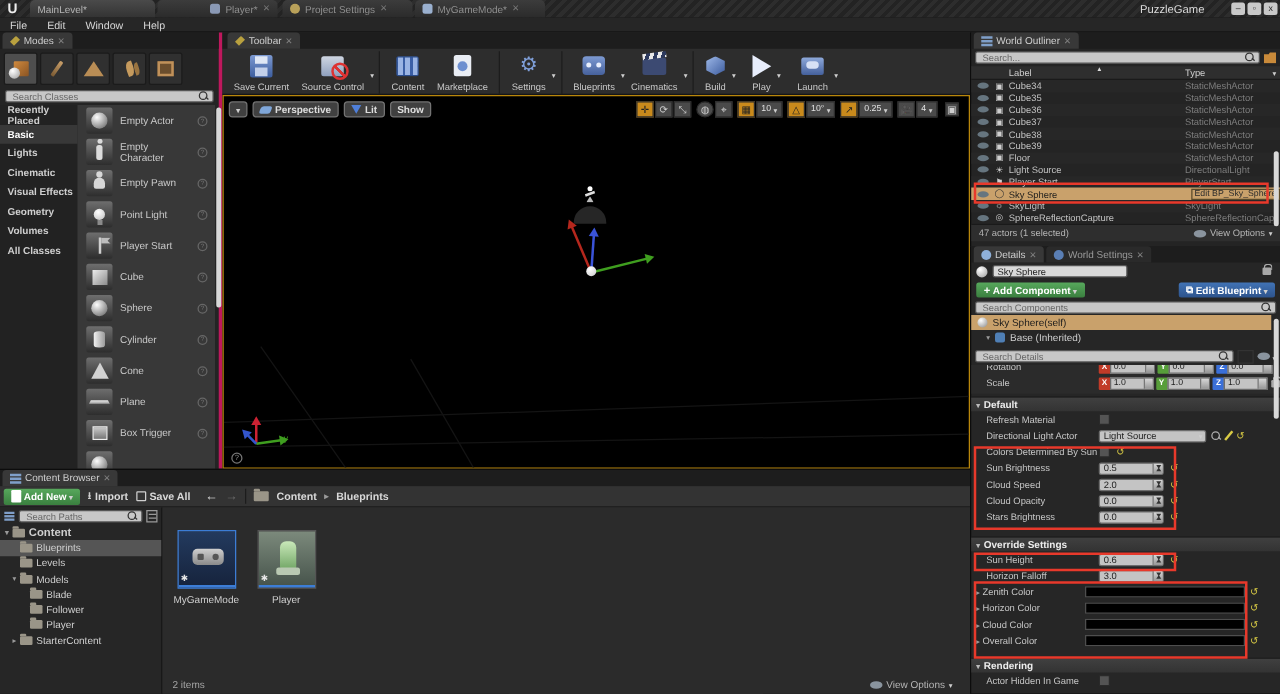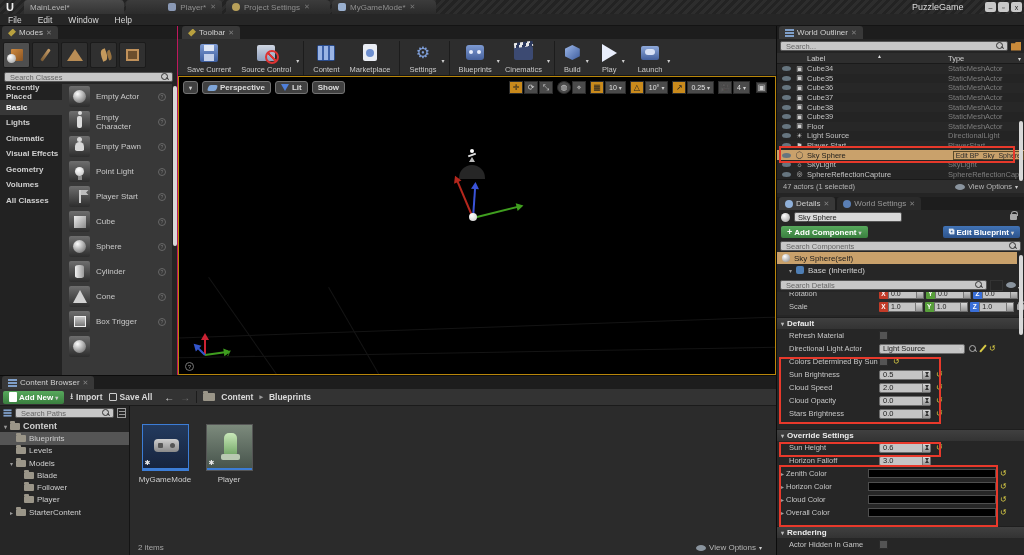--- a/index.html
+++ b/index.html
@@ -46,21 +46,21 @@
   input.sin::placeholder{color:#666;}
   .mg{width:8px;height:8px;position:relative;flex:none;}
   .mg::before{content:"";position:absolute;left:0;top:0;width:5px;height:5px;border:1.4px solid #333;border-radius:50%;}
   .mg::after{content:"";position:absolute;left:5px;top:5px;width:3px;height:1.4px;background:#333;transform:rotate(45deg);}
   .car::after{content:"▾";font-size:6px;color:#cfcfcf;}
   .rst::before{content:"↺";font-size:8px;color:#d9cb45;}
   .cb{width:9px;height:9px;background:#545454;border:1px solid #2a2a2a;border-radius:1px;flex:none;}
   .scroll{background:#d8d8d8;border-radius:2px;width:4px;}
 
   
-  .modes{left:0;top:26px;width:178px;height:349px;background:#242424;border-right:1px solid #be185d;}
+  .modes{left:0;top:26px;width:178px;height:349px;background:#242424;border-right:3px solid #be185d;}
   .mtile{width:27px;height:26px;background:#303030;border:1px solid #1b1b1b;border-radius:2px;
     display:flex;align-items:center;justify-content:center;position:relative;}
   .mtile.on{background:#4e4e4e;}
   .cubeic{width:12px;height:12px;background:linear-gradient(135deg,#d08a3e,#8a5423);border-radius:1px;position:relative;}
   .cubeic::after{content:"";position:absolute;left:-4px;bottom:-2px;width:9px;height:9px;border-radius:50%;
     background:radial-gradient(circle at 35% 30%,#fff,#9a9a9a);}
   .brushic{width:3px;height:14px;background:linear-gradient(#caa06a,#7a5a33);transform:rotate(35deg);border-radius:1px;}
   .mountic{width:0;height:0;border-left:8px solid transparent;border-right:8px solid transparent;border-bottom:12px solid #b98d55;}
   .leafic{width:6px;height:12px;background:#c59a5d;border-radius:60% 0 60% 0;transform:rotate(-20deg);box-shadow:5px 2px 0 -1px #9a7440;}
   .geoic{width:13px;height:12px;border:2px solid #c0915a;background:#6b4e2d;}
@@ -324,20 +324,27 @@
           <span class="s-cyl"></span>
         </span>
         <span>Cylinder</span>
         <span class="grip">?</span>
       </div>
     <div class="pitem">
         <span class="th">
           <span class="s-cone"></span>
         </span>
         <span>Cone</span>
+        <span class="grip">?</span>
+      </div>
+    <div class="pitem">
+        <span class="th">
+          <span class="s-plane"></span>
+        </span>
+        <span>Plane</span>
         <span class="grip">?</span>
       </div>
     <div class="pitem">
         <span class="th">
           <span class="s-box"></span>
         </span>
         <span>Box Trigger</span>
         <span class="grip">?</span>
       </div>
     <div class="pitem">

